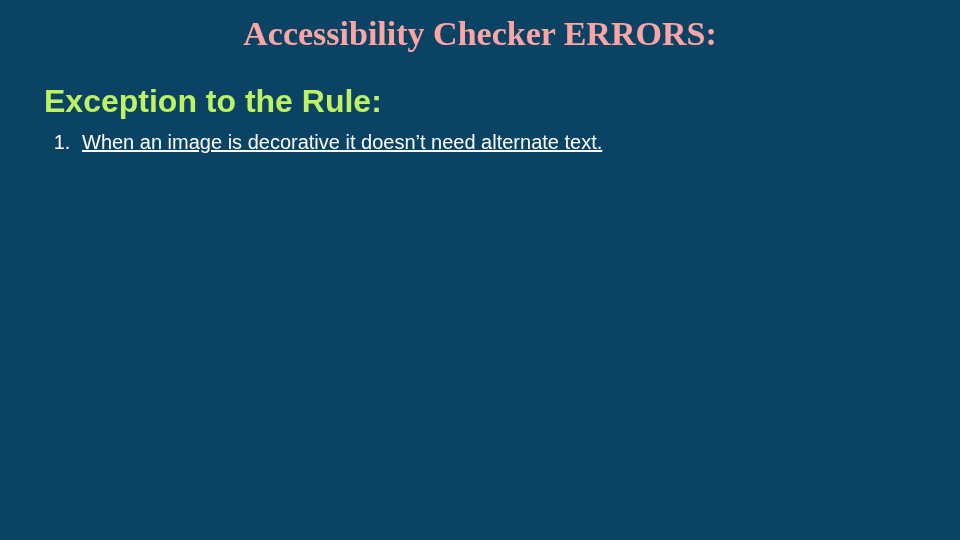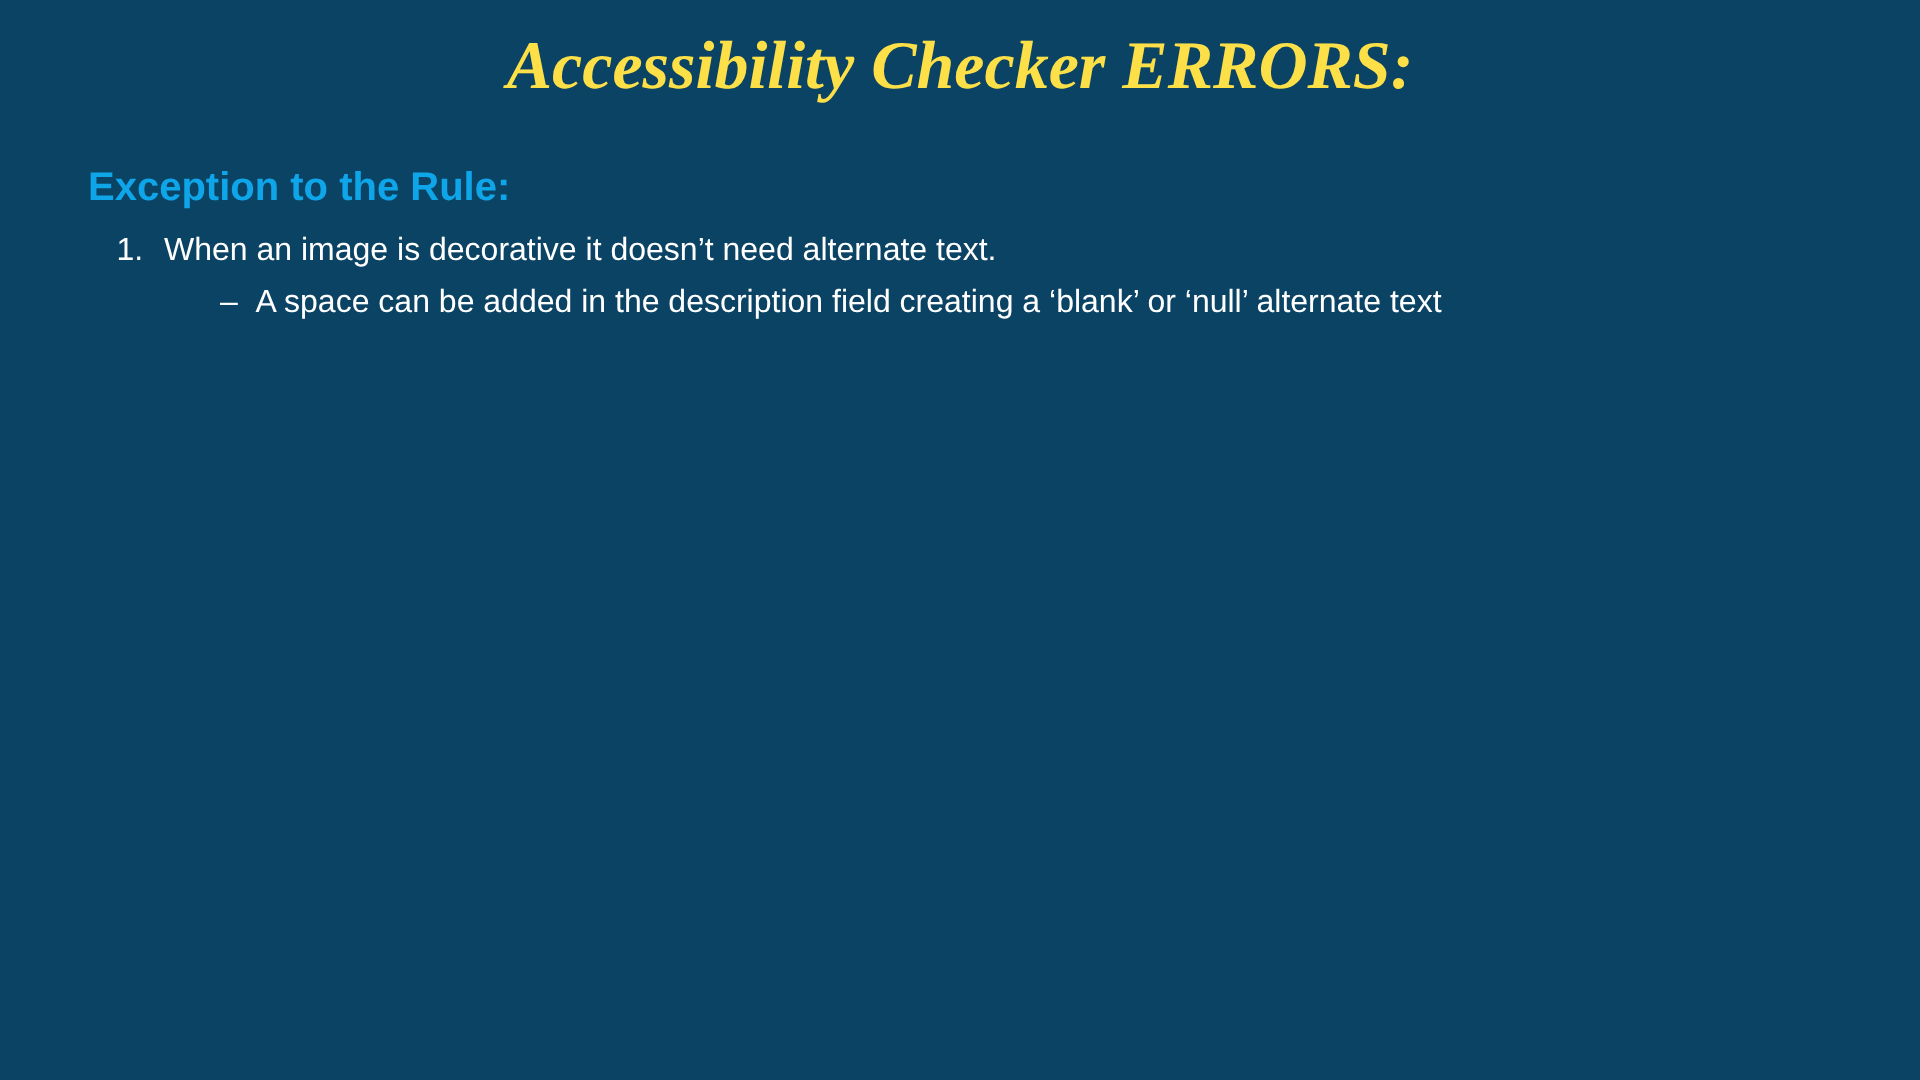--- a/index.html
+++ b/index.html
@@ -13,43 +13,43 @@
     width: 960px;
     height: 540px;
     background: #0b4364;
     color: #ffffff;
     box-sizing: border-box;
     position: relative;
   }
   .title {
     font-family: Georgia, "Times New Roman", serif;
     font-weight: 700;
-    color: #fde047;
+    color: #fca5a5;
     text-align: center;
     font-size: 34px;
     line-height: 1.2;
     padding-top: 14px;
     margin: 0 auto;
     width: 90%;
-    font-style: italic;
   }
   .subtitle {
     font-family: Arial, Helvetica, sans-serif;
     font-weight: 700;
-    color: #0ea5e9;
-    font-size: 20px;
+    color: #bef264;
+    font-size: 32px;
     margin: 28px 0 10px 44px;
   }
   ol.toplist {
     font-family: Arial, Helvetica, sans-serif;
-    font-size: 16px;
+    font-size: 20px;
     color: #ffffff;
     margin: 0 50px 0 44px;
     padding-left: 32px;
     line-height: 1.25;
+    text-decoration: underline;
   }
   ol.toplist > li {
     margin-bottom: 6px;
     padding-left: 6px;
   }
   ul.sublist {
     list-style: none;
     margin: 6px 0 0 0;
     padding-left: 28px;
   }
@@ -67,18 +67,15 @@
 <div class="slide">
   <h1 class="title">
     <span>Accessibility Checker ERRORS:</span><br>
   </h1>
 
   <div class="subtitle">Exception to the Rule:</div>
 
   <ol class="toplist">
     <li>
       <span>When an image is decorative it doesn’t need alternate text.</span>
-      <ul class="sublist">
-        <li>A space can be added in the description field creating a ‘blank’ or ‘null’ alternate text</li>
-      </ul>
     </li>
   </ol>
 </div>
 
 </body></html>

